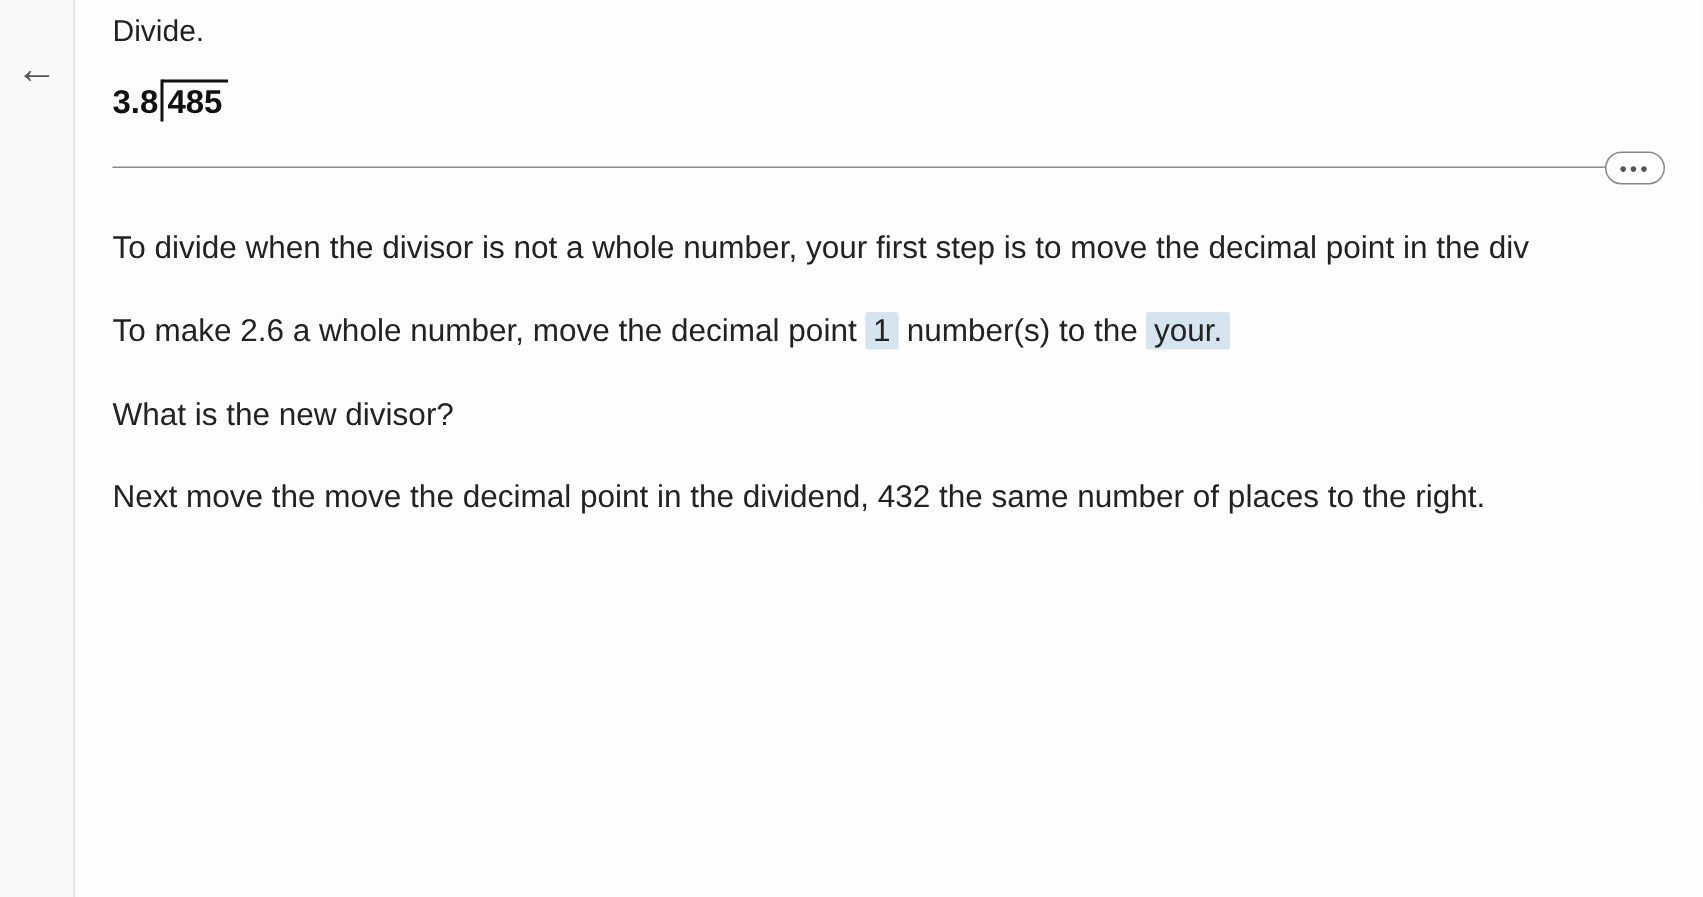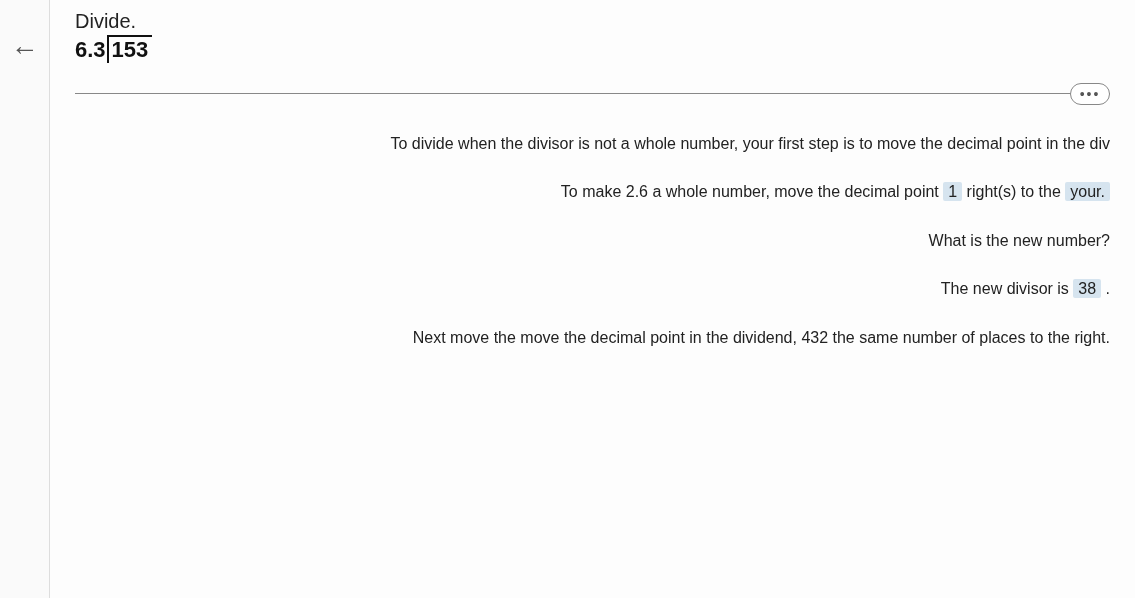--- a/index.html
+++ b/index.html
@@ -38,21 +38,21 @@
     bottom: 0;
     background: #fdfdfd;
     padding: 10px 25px 20px 25px;
   }
   .header-block {
     margin-bottom: 10px;
   }
   .instruction {
     font-size: 20px;
     color: #222;
-    margin-bottom: 2px;
+    margin-bottom: 20px;
   }
   .problem {
     font-size: 22px;
     font-weight: bold;
     color: #111;
     margin-bottom: 20px;
   }
   .long-div {
     display: inline-block;
     position: relative;
@@ -103,25 +103,24 @@
     display: flex;
     align-items: center;
     justify-content: center;
     cursor: pointer;
     font-size: 14px;
     color: #555;
     letter-spacing: 2px;
     line-height: 1;
   }
   .body-text p {
-    font-size: 16px;
+    font-size: 21px;
     color: #222;
     margin-bottom: 26px;
     line-height: 1.4;
-    text-align: right;
   }
   .hl {
     background: #d6e4ef;
     padding: 1px 5px;
     border-radius: 2px;
   }
   .answer-box {
     display: inline-block;
     width: 26px;
     height: 26px;
@@ -137,35 +136,32 @@
 <div class="back-bar">
   <span class="back-arrow">←</span>
 </div>
 
 <div class="content">
 
   <div class="header-block">
     <div class="instruction">Divide.</div>
     <div class="problem">
       <span class="long-div">
-        <span class="divisor">6.3</span><span class="dividend">153</span>
+        <span class="divisor">3.8</span><span class="dividend">485</span>
       </span>
     </div>
   </div>
 
   <div class="divider-row">
     <div class="divider-line"></div>
     <div class="ellipsis-btn">•••</div>
   </div>
 
   <div class="body-text">
     <p>To divide when the divisor is not a whole number, your first step is to move the decimal point in the div</p>
     <p>
-      <span>To make 2.6 a whole number, move the decimal point </span><span class="hl">1</span><span> right(s) to the </span><span class="hl">your.</span>
+      <span>To make 2.6 a whole number, move the decimal point </span><span class="hl">1</span><span> number(s) to the </span><span class="hl">your.</span>
     </p>
-    <p>What is the new number?</p>
-    <p>
-      <span>The new divisor is </span><span class="hl">38</span><span> .</span>
-    </p>
+    <p>What is the new divisor?</p>
     <p>Next move the move the decimal point in the dividend, 432 the same number of places to the right.</p>
   </div>
 
 </div>
 
 </body></html>

